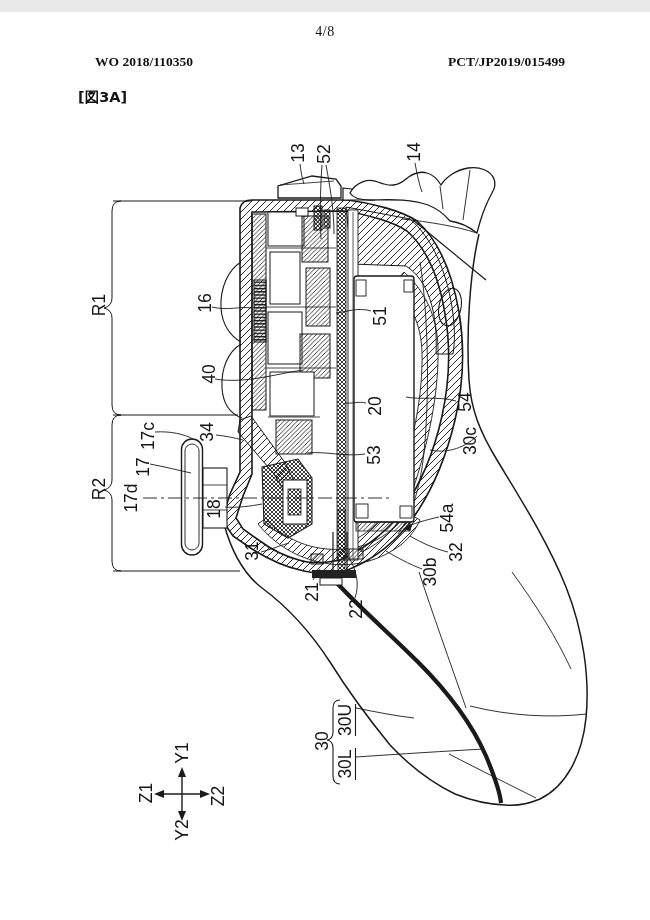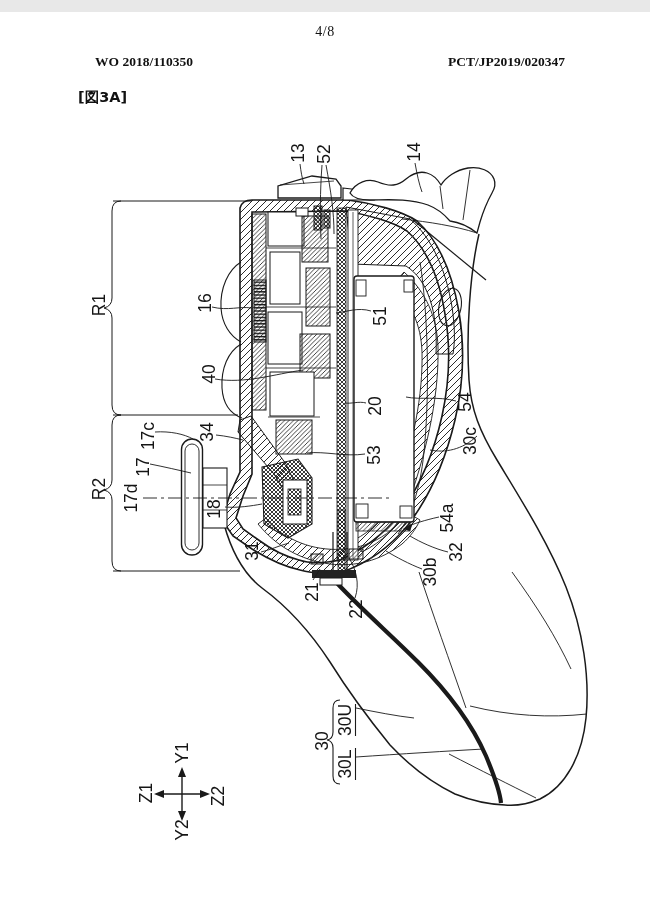--- a/index.html
+++ b/index.html
@@ -17,21 +17,21 @@
   svg{position:absolute;left:0;top:0;}
   svg text{font-family:"Liberation Sans",sans-serif;font-size:17.5px;fill:#151515;}
 </style>
 </head>
 <body>
 
 <div id="sheet">
 
   <div class="hdr-page">4/8</div>
   <div class="hdr-wo">WO 2018/110350</div>
-  <div class="hdr-pct">PCT/JP2019/020347</div>
+  <div class="hdr-pct">PCT/JP2019/015499</div>
   <div class="fig-tag">[図3A]</div>
 
   <svg width="650" height="920" viewBox="0 0 650 920">
     <defs>
       <pattern id="h1" patternUnits="userSpaceOnUse" width="7" height="7">
         <path d="M-1,8 L8,-1" stroke="#2b2b2b" stroke-width="1"></path>
       </pattern>
       <pattern id="h2" patternUnits="userSpaceOnUse" width="4.5" height="4.5">
         <path d="M-1,5.5 L5.5,-1" stroke="#2b2b2b" stroke-width="0.9"></path>
       </pattern>

